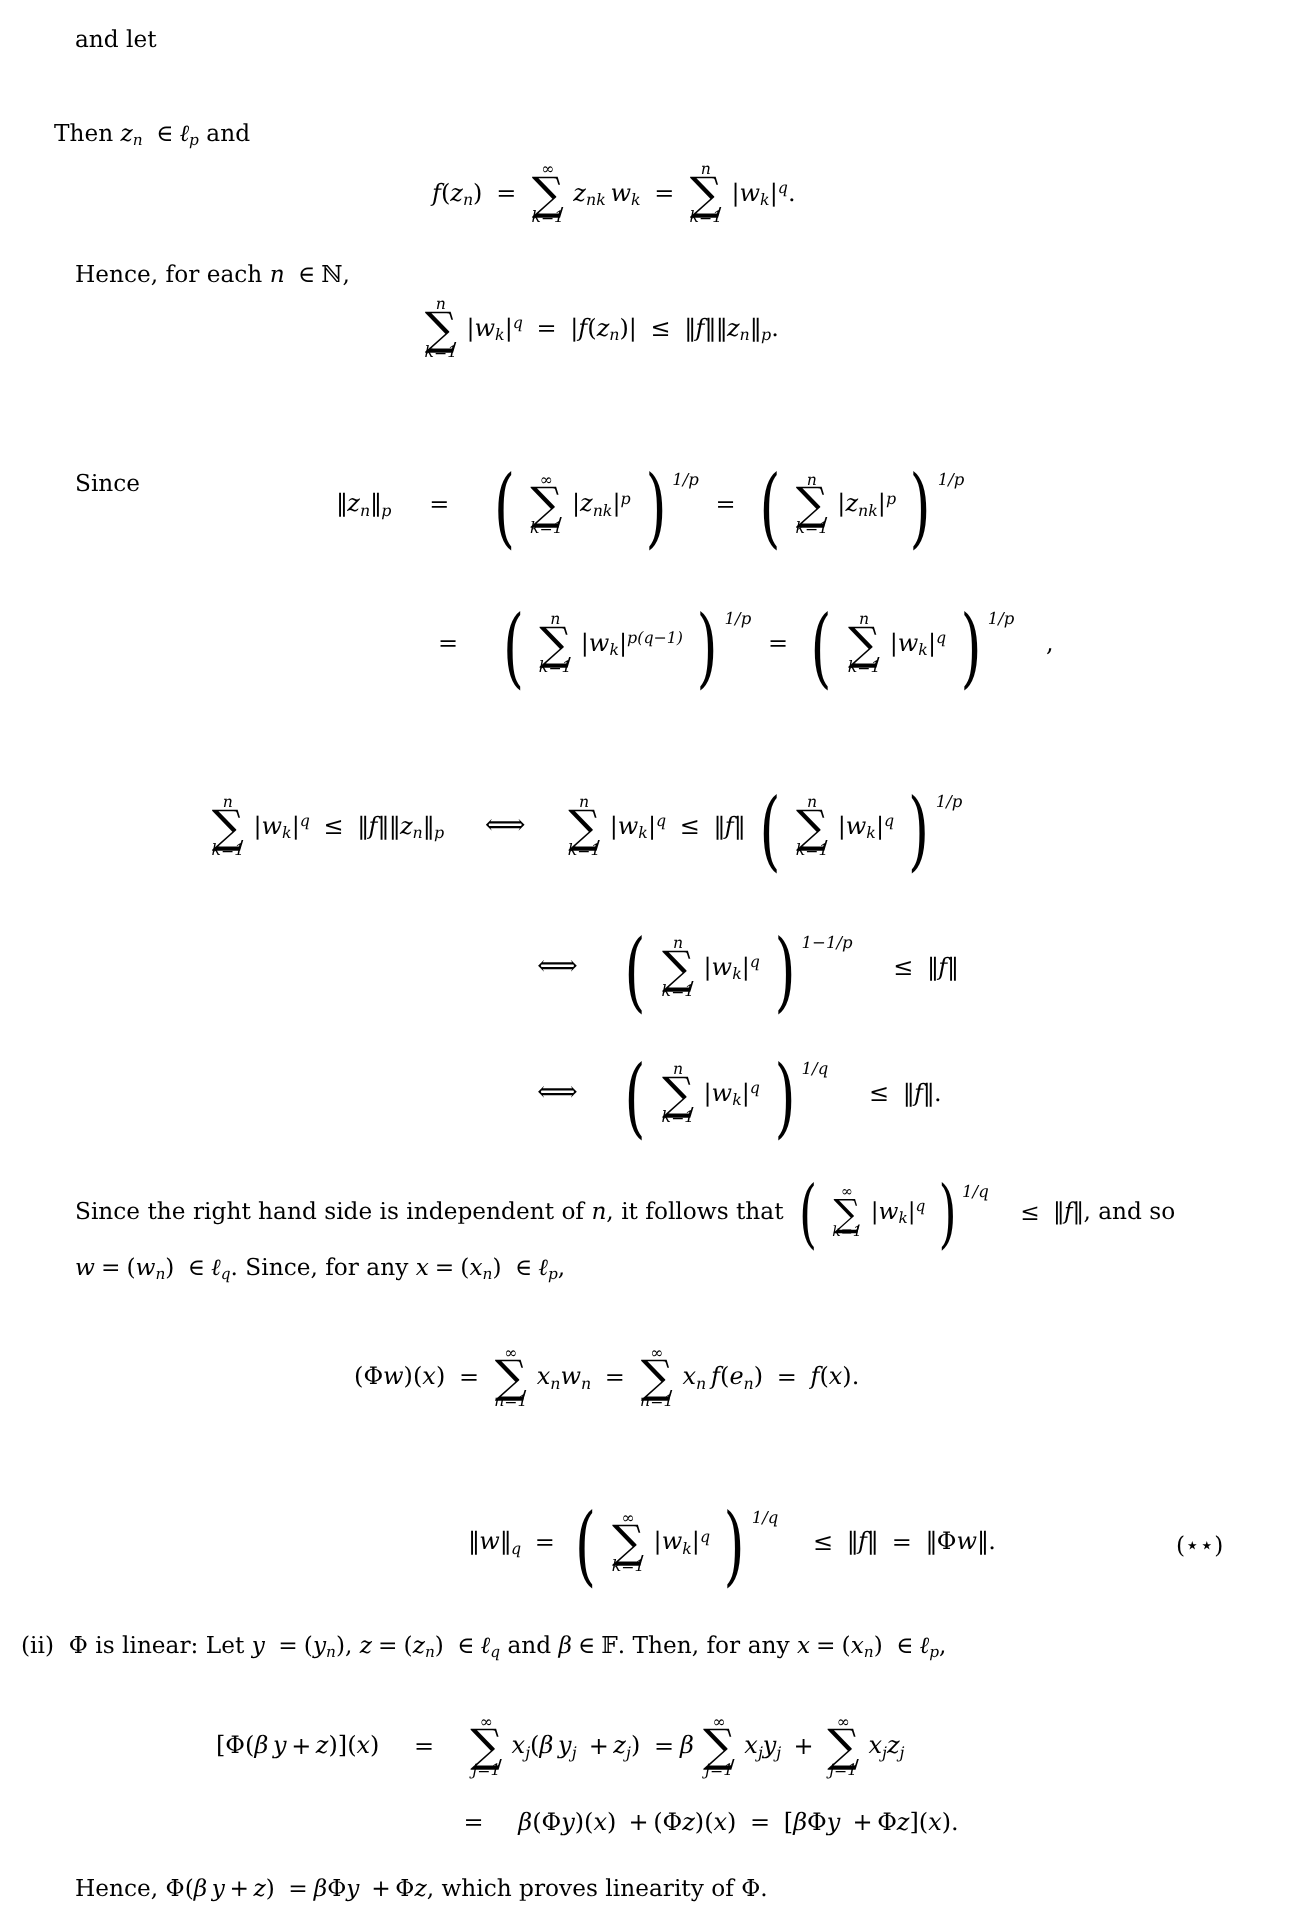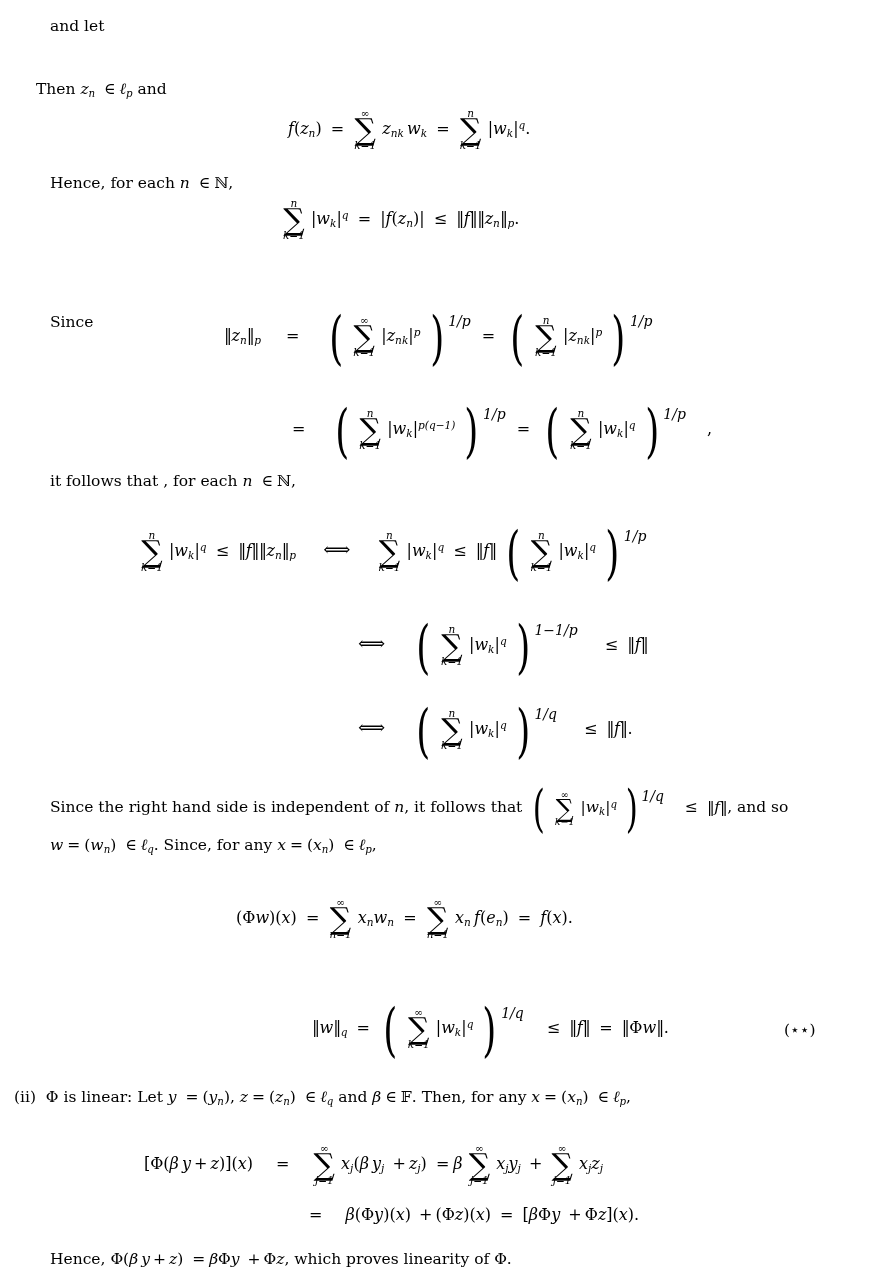--- a/index.html
+++ b/index.html
@@ -100,21 +100,21 @@
     font-family: "DejaVu Serif", "Liberation Serif", serif;
     transform: scaleX(0.62);
     font-style: normal;
     position: relative;
     top: 1px;
   }
   .par.sm { font-size: 50px; }
   .pexp {
     display: inline-block;
     vertical-align: top;
-    font-size: 14px;
+    font-size: 11px;
     font-style: italic;
     margin-left: 0px;
     position: relative;
     top: -2px;
   }
 
   .inner { display: inline-block; vertical-align: middle; }
 
   .norm { font-style: normal; letter-spacing: -0.5px; }
   .op2 { font-style: normal; padding: 0 3px; }
@@ -219,24 +219,20 @@
         <span class="sum">
           <span class="lim top"><i>n</i></span><span class="op">∑</span><span class="lim bot">k=1</span>
         </span>
         <span class="up">|</span><span class="mi">w</span><span class="sb">k</span><span class="up">|</span><span class="sp">q</span>
       </span>
       <span class="par">)</span><span class="pexp">1/<i>p</i></span>
     </span>
     <span class="up" style="padding-left:16px;">,</span>
   </div>
 
-  <div class="ptext" style="left:50px; top:472px;">
-    <span class="up">it follows that , for each </span><span class="mi">n</span>
-    <span class="rel">∈</span><span class="bb">ℕ,</span>
-  </div>
 
   <div class="eq" style="left:140px; top:530px;">
     <span class="sum">
       <span class="lim top"><i>n</i></span><span class="op">∑</span><span class="lim bot">k=1</span>
     </span>
     <span class="up">|</span><span class="mi">w</span><span class="sb">k</span><span class="up">|</span><span class="sp">q</span>
     <span class="rel">≤</span>
     <span class="norm">‖</span><span class="mi">f</span><span class="norm">‖‖</span><span class="mi">z</span><span class="sb">n</span><span class="norm">‖</span><span class="sb">p</span>
     <span class="iff" style="padding:0 22px;">⟺</span>
     <span class="sum">

